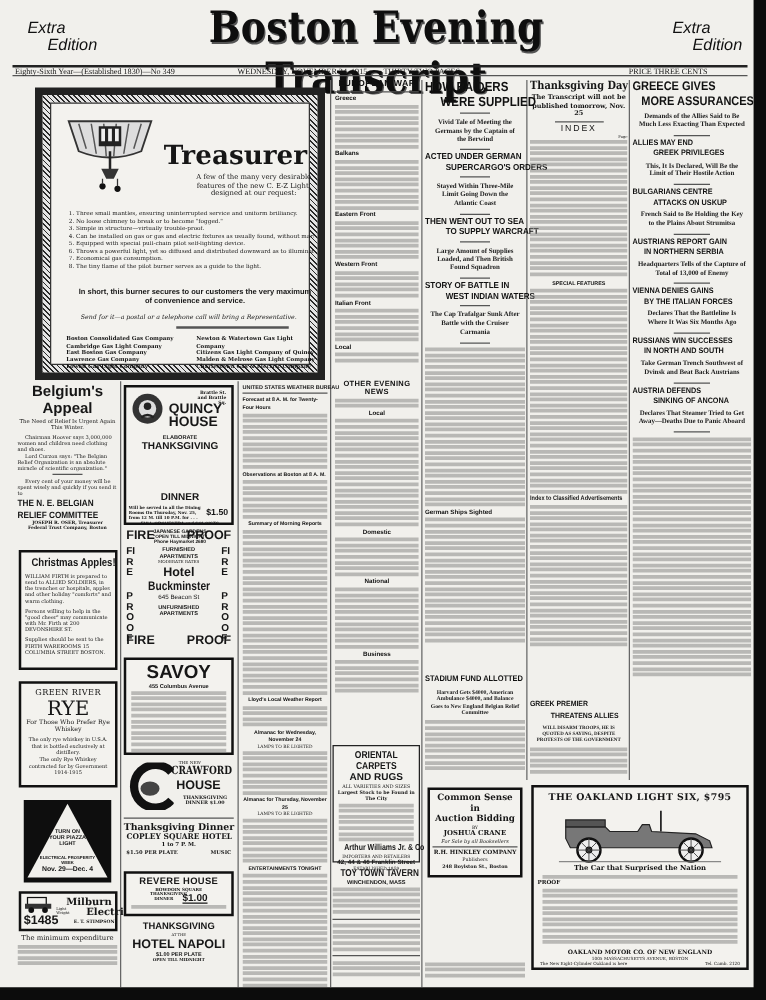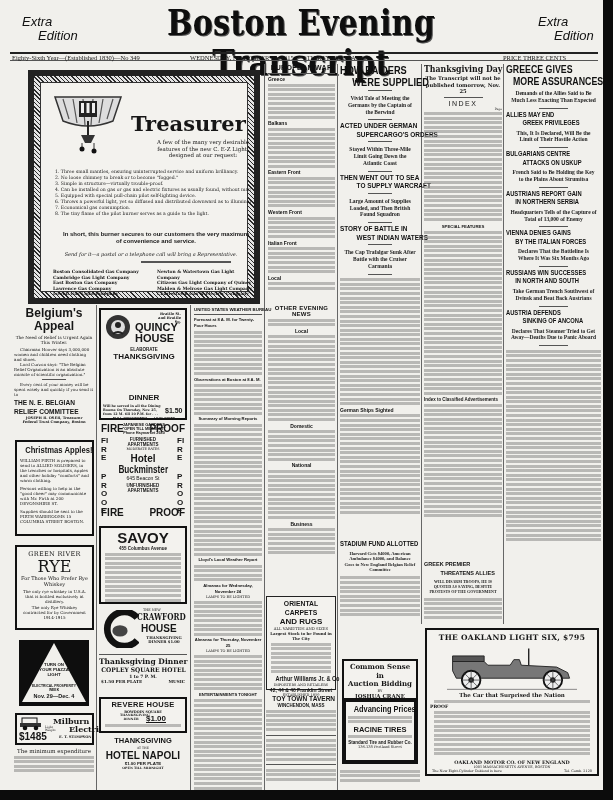--- a/index.html
+++ b/index.html
@@ -391,45 +391,32 @@
         <div class="line"></div>
         <div class="line"></div>
         <div class="line"></div>
         <div class="line"></div>
         <div class="line"></div>
         <div class="line"></div>
         <div class="line"></div>
       </div>
   </div>
 
-  <div class="box thick" style="left:342px;top:659px;width:76px;height:72px;padding:2px;">
+  <div class="box thick" style="left:342px;top:630px;width:76px;height:72px;padding:2px;">
     <div class="b center" style="font-size:7px;line-height:8.5px;">Common Sense in</div>
     <div class="b center" style="font-size:7px;line-height:8.5px;">Auction Bidding</div>
     <div class="center" style="font-size:3.5px;">BY</div>
     <div class="b center" style="font-size:5.5px;">JOSHUA CRANE</div>
     <div class="center" style="font-size:4px;font-style:italic;">For Sale by all Booksellers</div>
     <div class="hr"></div>
     <div class="b center" style="font-size:4.6px;">R.H. HINKLEY COMPANY</div>
     <div class="center" style="font-size:3.8px;">Publishers</div>
     <div class="b center" style="font-size:3.8px;">248 Boylston St., Boston</div>
   </div>
 
-  <div class="box" style="left:342px;top:698px;width:76px;height:66px;border:4px solid #111;padding:2px;">
-    <div class="sans b center" style="font-size:9px;line-height:10px;white-space:nowrap;transform:scaleX(0.82);">Advancing Prices</div>
-    <div class="lines">
-        <div class="line"></div>
-        <div class="line"></div>
-      </div>
-    <div class="sans b center" style="font-size:7.5px;line-height:9px;">RACINE TIRES</div>
-    <div class="lines">
-        <div class="line"></div>
-      </div>
-    <div class="sans b center" style="font-size:4.5px;">Standard Tire and Rubber Co.</div>
-    <div class="center" style="font-size:3.6px;">136-138 Portland Street</div>
-  </div>
   <div class="col" style="left:340px;top:768px;width:80px;">
     <div class="lines">
         <div class="line"></div>
         <div class="line"></div>
         <div class="line"></div>
       </div>
   </div>
 
   <div class="col" style="left:424px;top:64px;width:78px;height:430px;">
     <div class="b" style="font-size:9px;line-height:11px;white-space:nowrap;transform:scaleX(0.87);transform-origin:left;">Thanksgiving Day</div>

